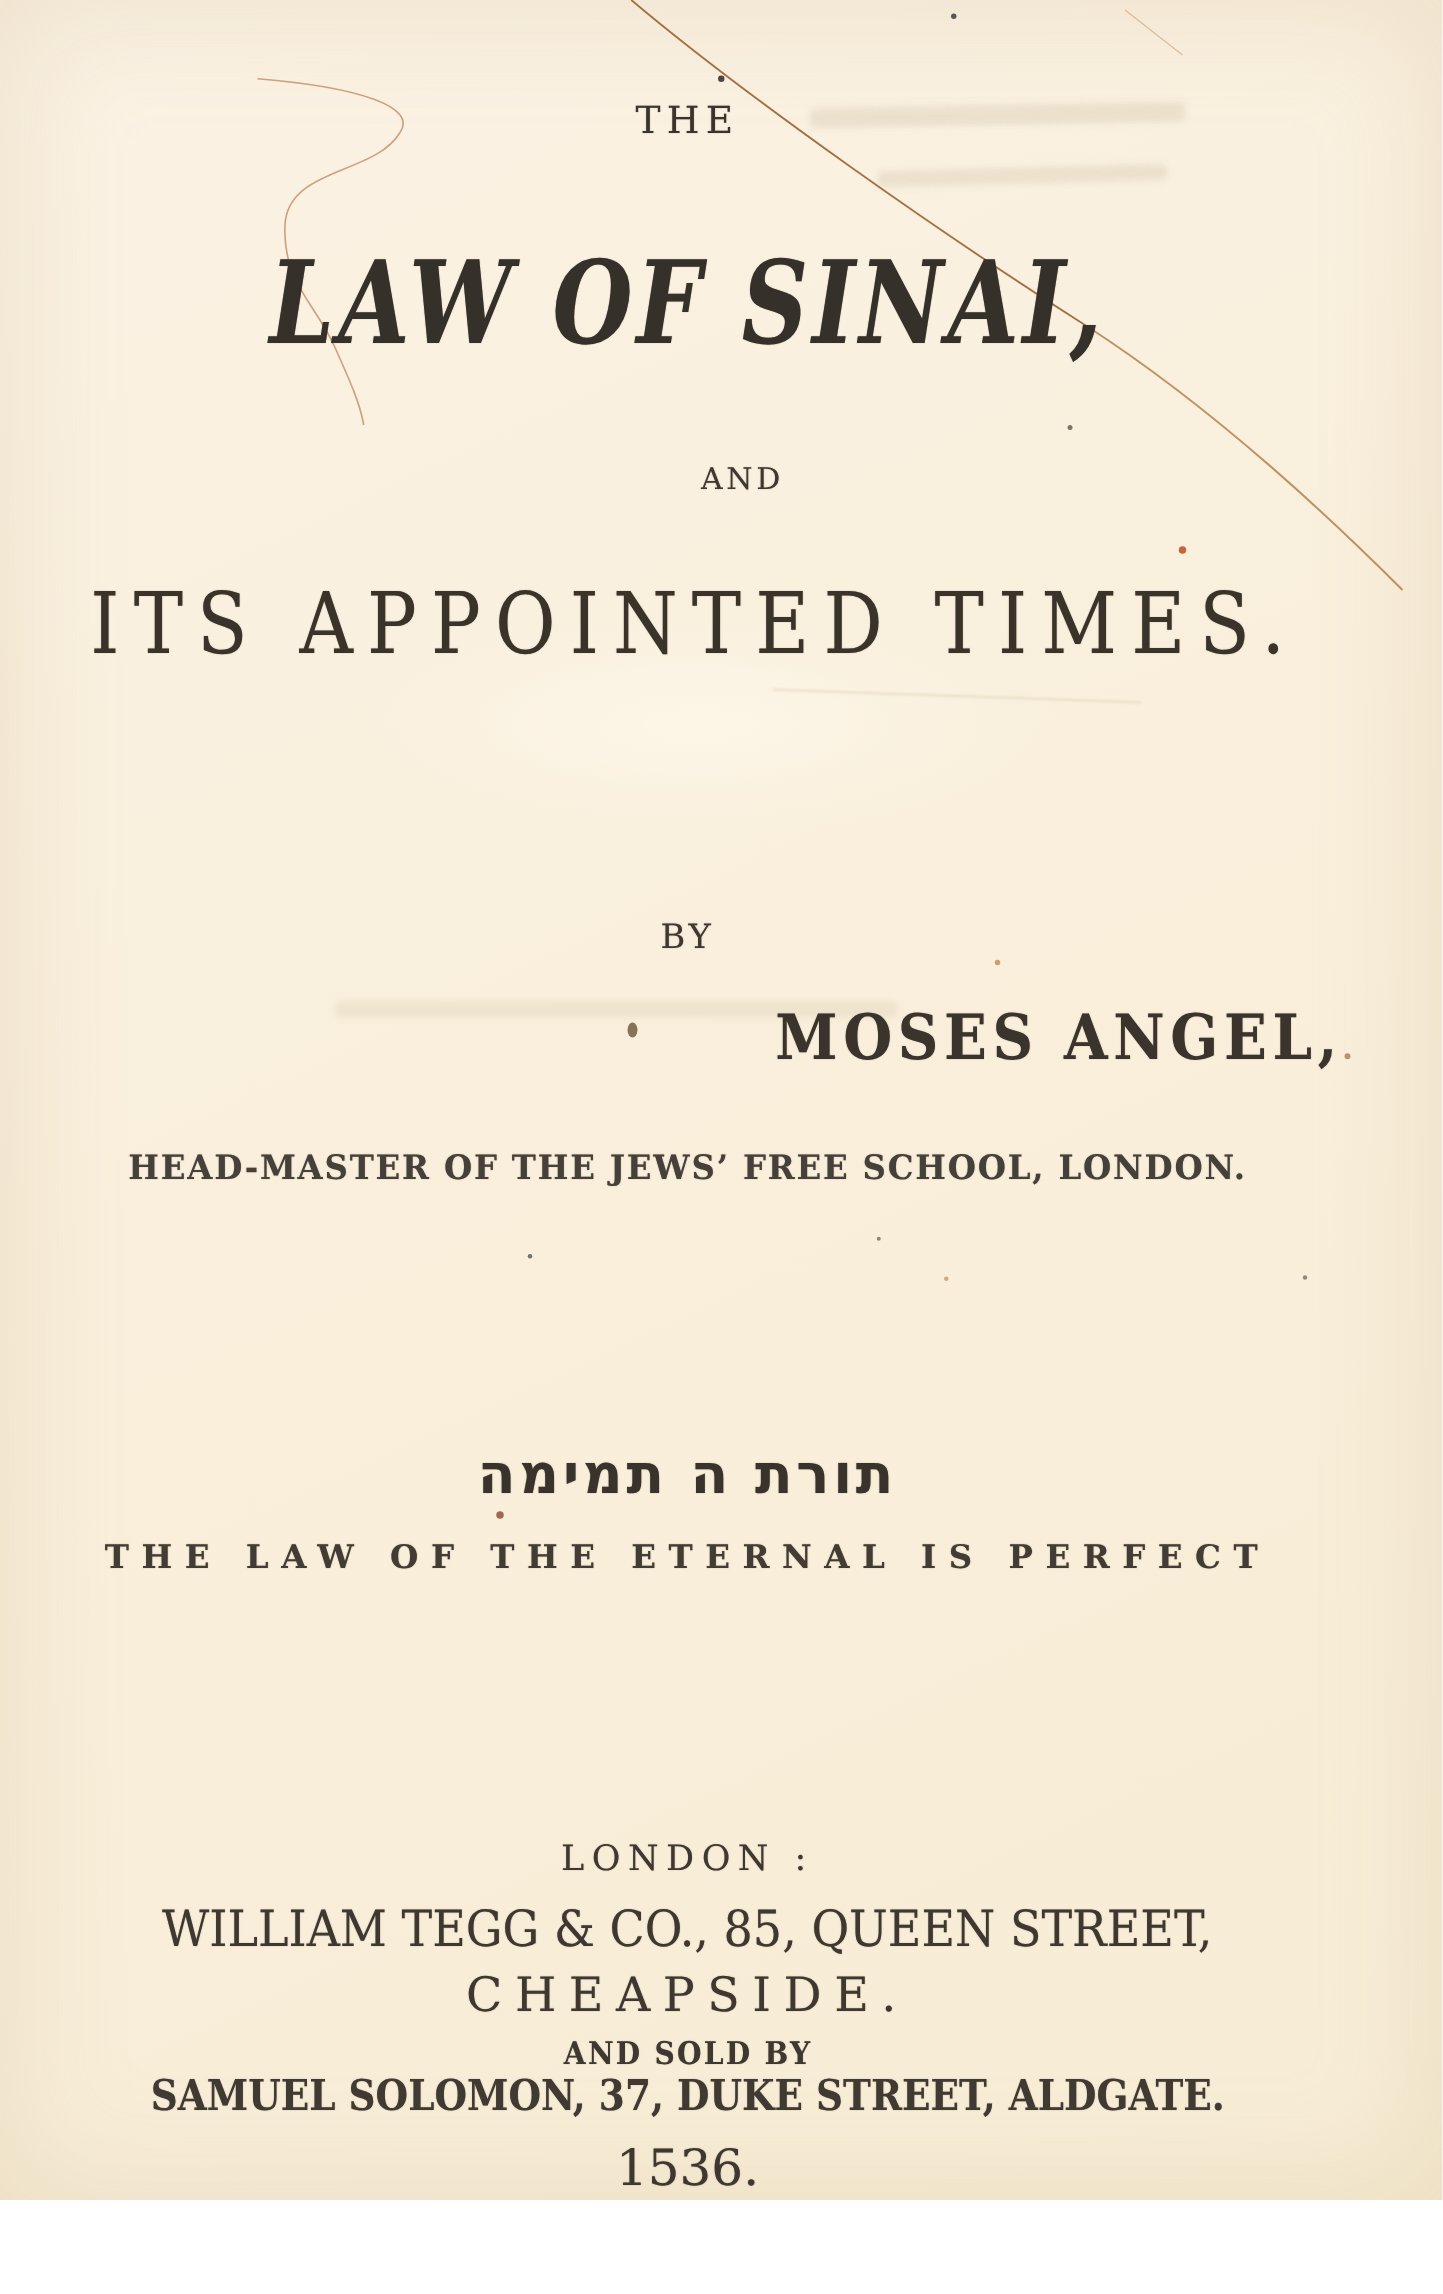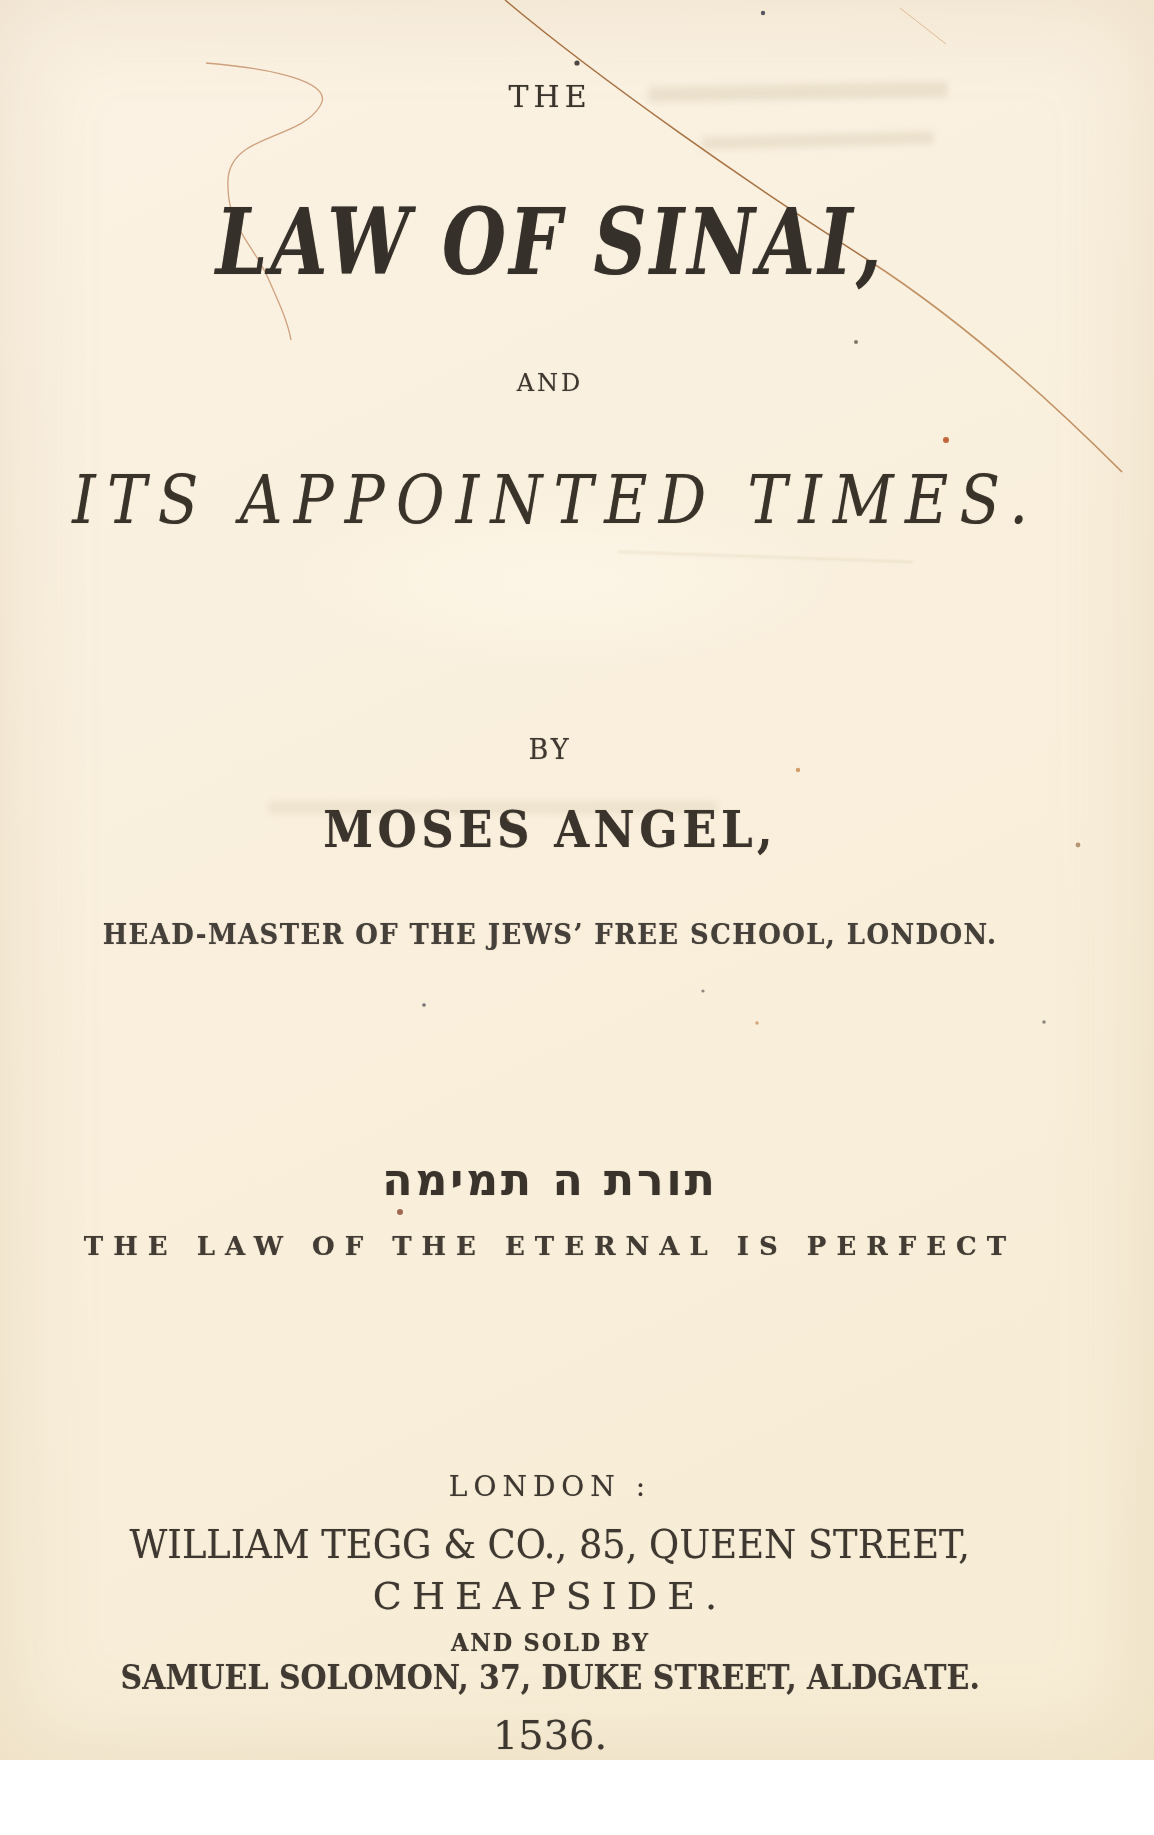--- a/index.html
+++ b/index.html
@@ -22,25 +22,25 @@
     line-height: 1;
     color: #3e3831;
     text-shadow: 0 0 1px rgba(62,52,40,0.45);
     white-space: nowrap;
   }
   .sq { display: inline-block; transform-origin: 50% 50%; }
 
   .l-the        { top: 82px;   font-size: 30px; letter-spacing: 5px; color: #3a342d; }
   .l-title      { top: 196px;  font-size: 92px; font-weight: bold; color: #35302a; letter-spacing: 4px; font-style: italic; }
   .l-title .sq  { transform: scaleX(0.80); }
-  .l-and        { top: 371px;  font-size: 24px; letter-spacing: 3px; }
-  .l-subtitle   { top: 466px;  font-size: 68px; letter-spacing: 13px; color: #393329; font-style: italic; }
+  .l-and        { top: 371px;  font-size: 24px; letter-spacing: 3px; padding-left: 44px; }
+  .l-subtitle   { top: 466px;  font-size: 68px; letter-spacing: 13px; color: #393329; }
   .l-subtitle .sq { transform: scaleX(0.87); }
   .l-by         { top: 736px;  font-size: 27px; letter-spacing: 3px; }
-  .l-author     { top: 805px;  font-size: 50px; font-weight: bold; letter-spacing: 5px; color: #3a342c; }
+  .l-author     { top: 805px;  font-size: 50px; font-weight: bold; letter-spacing: 5px; color: #3a342c; text-align: right; }
   .l-author .sq { transform: scaleX(0.90); }
   .l-role       { top: 921px;  font-size: 27px; letter-spacing: 1.5px; font-weight: bold; color: #46403a; }
   .l-role .sq   { transform: scaleX(0.96); }
   .l-hebrew     { top: 1158px; font-size: 44px; font-weight: bold; letter-spacing: 3px;
                   font-family: "DejaVu Sans", sans-serif; color: #39332c; }
   .l-motto      { top: 1233px; font-size: 26px; letter-spacing: 10px; font-weight: bold; color: #423c34; }
   .l-city       { top: 1473px; font-size: 28px; letter-spacing: 6px; }
   .l-publisher  { top: 1524px; font-size: 40px; }
   .l-publisher .sq { transform: scaleX(0.92); }
   .l-cheapside  { top: 1577px; font-size: 38px; letter-spacing: 10px; }

